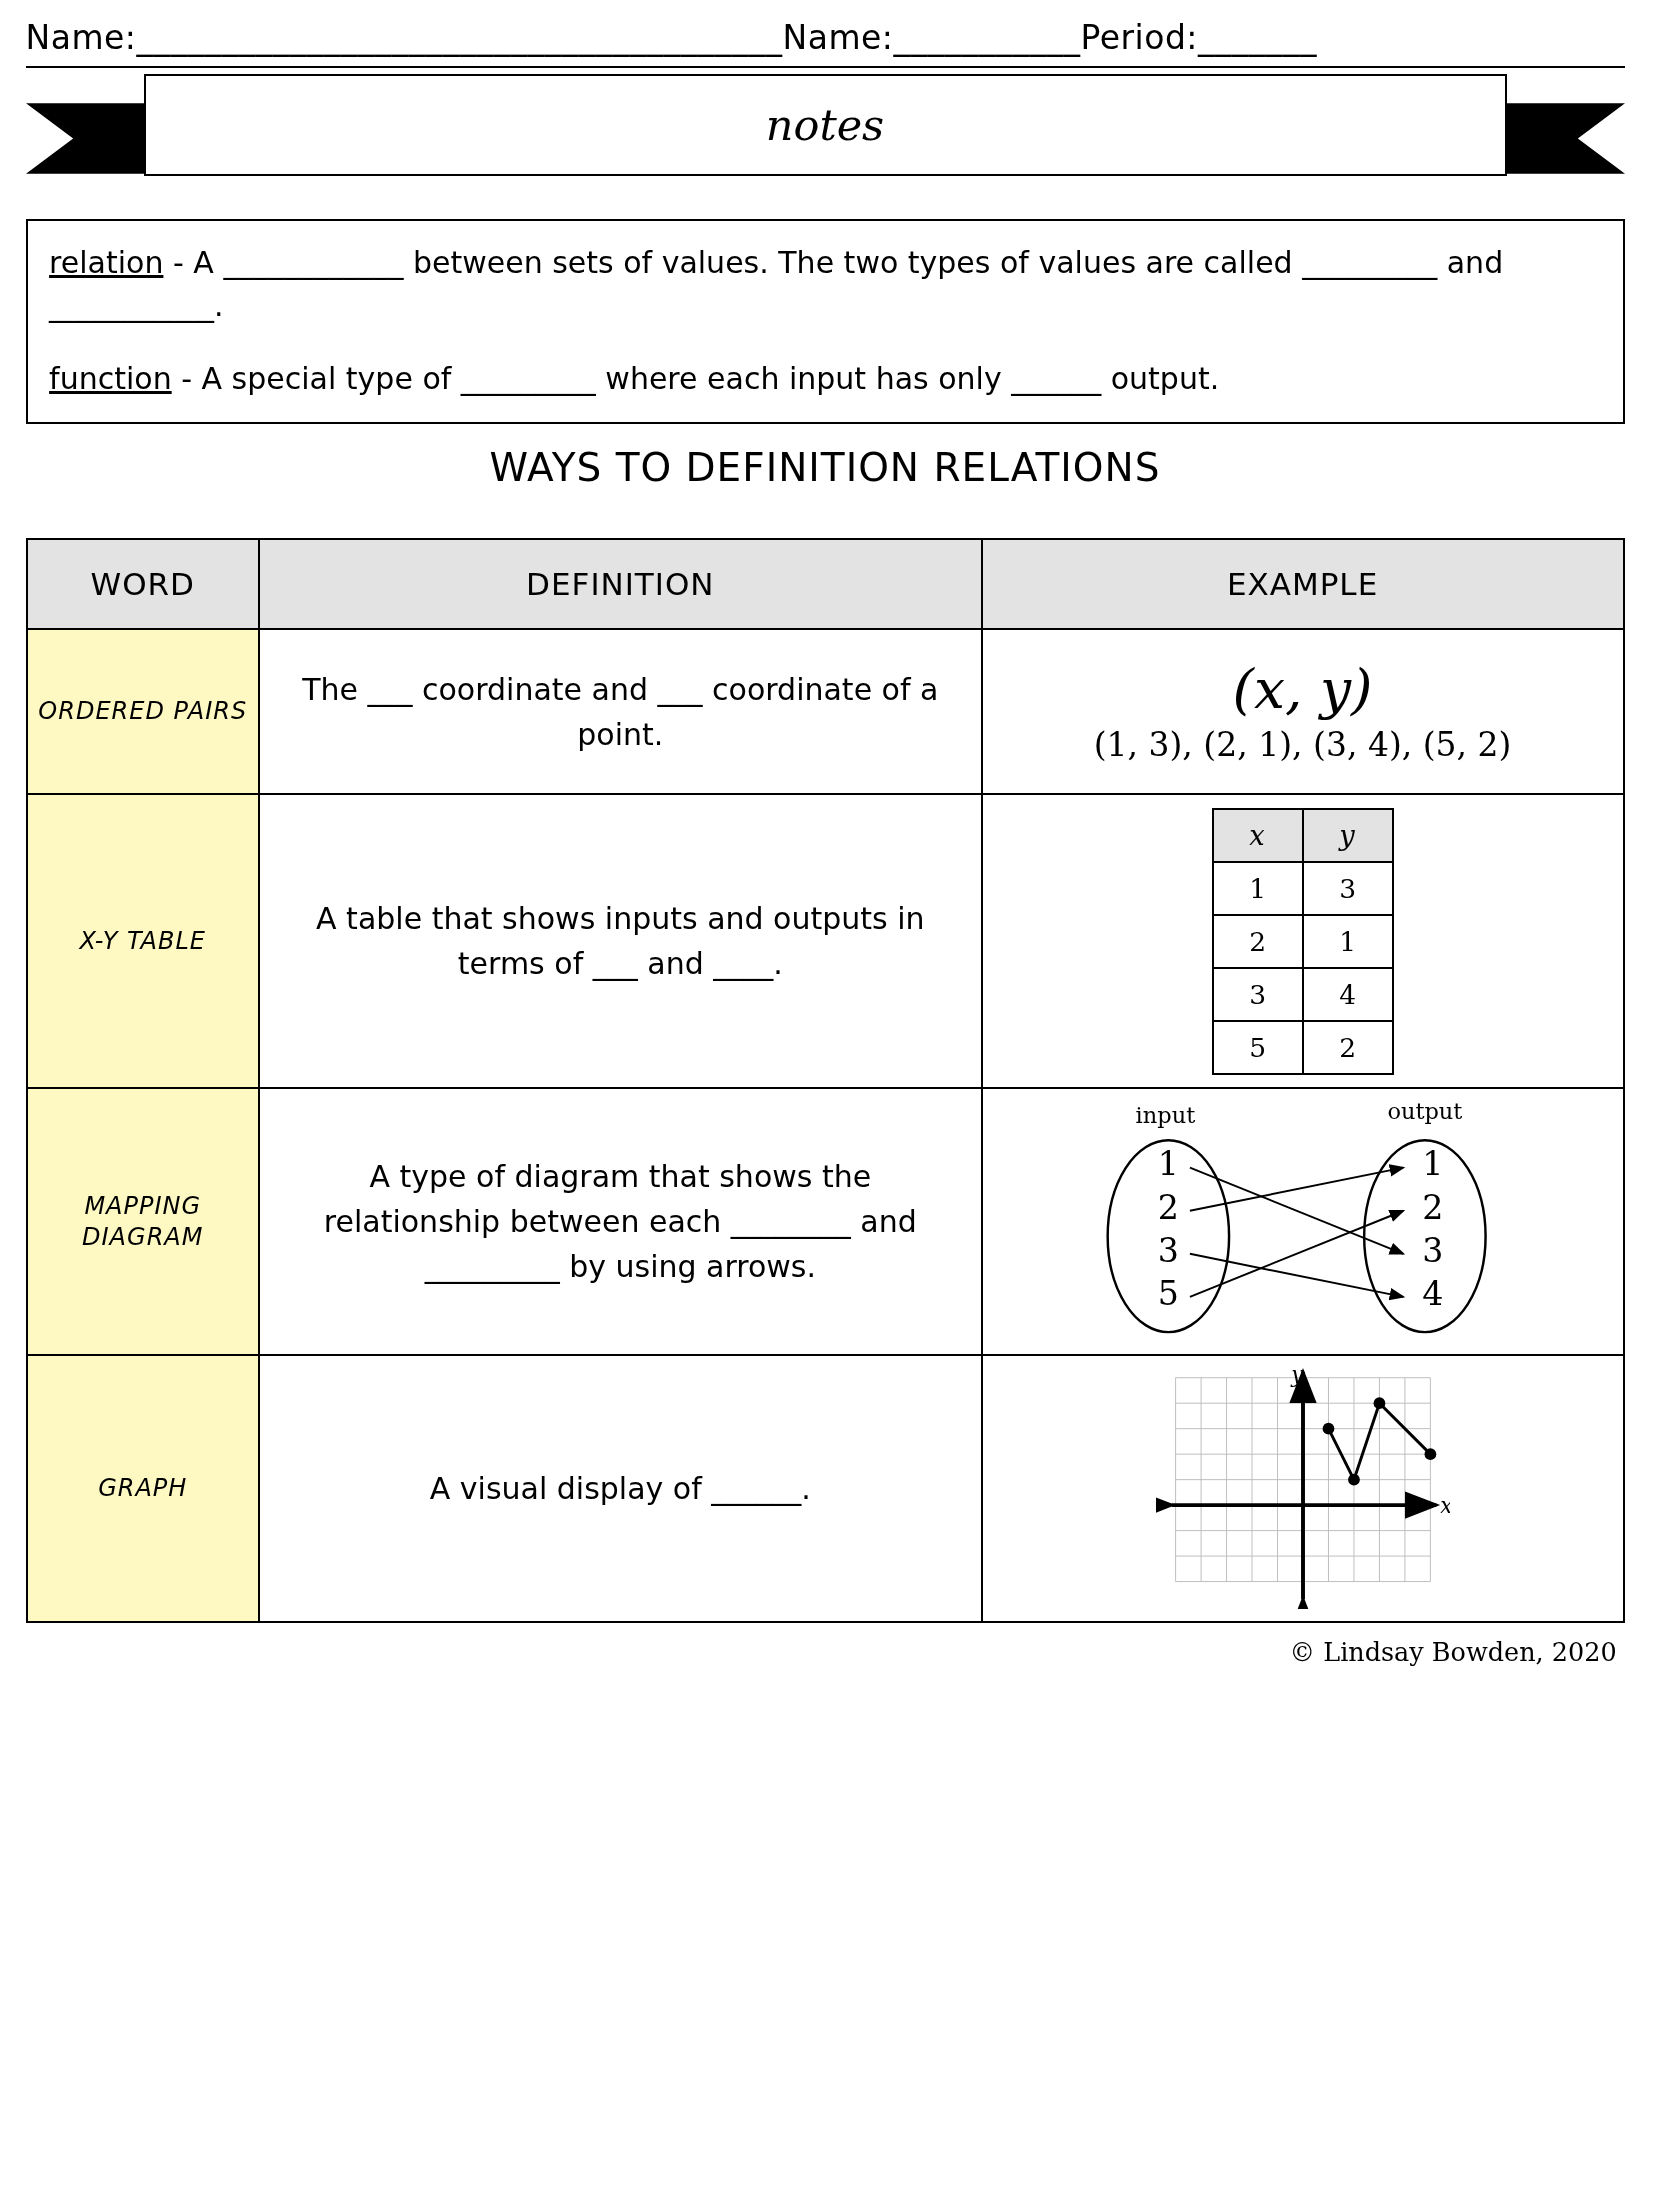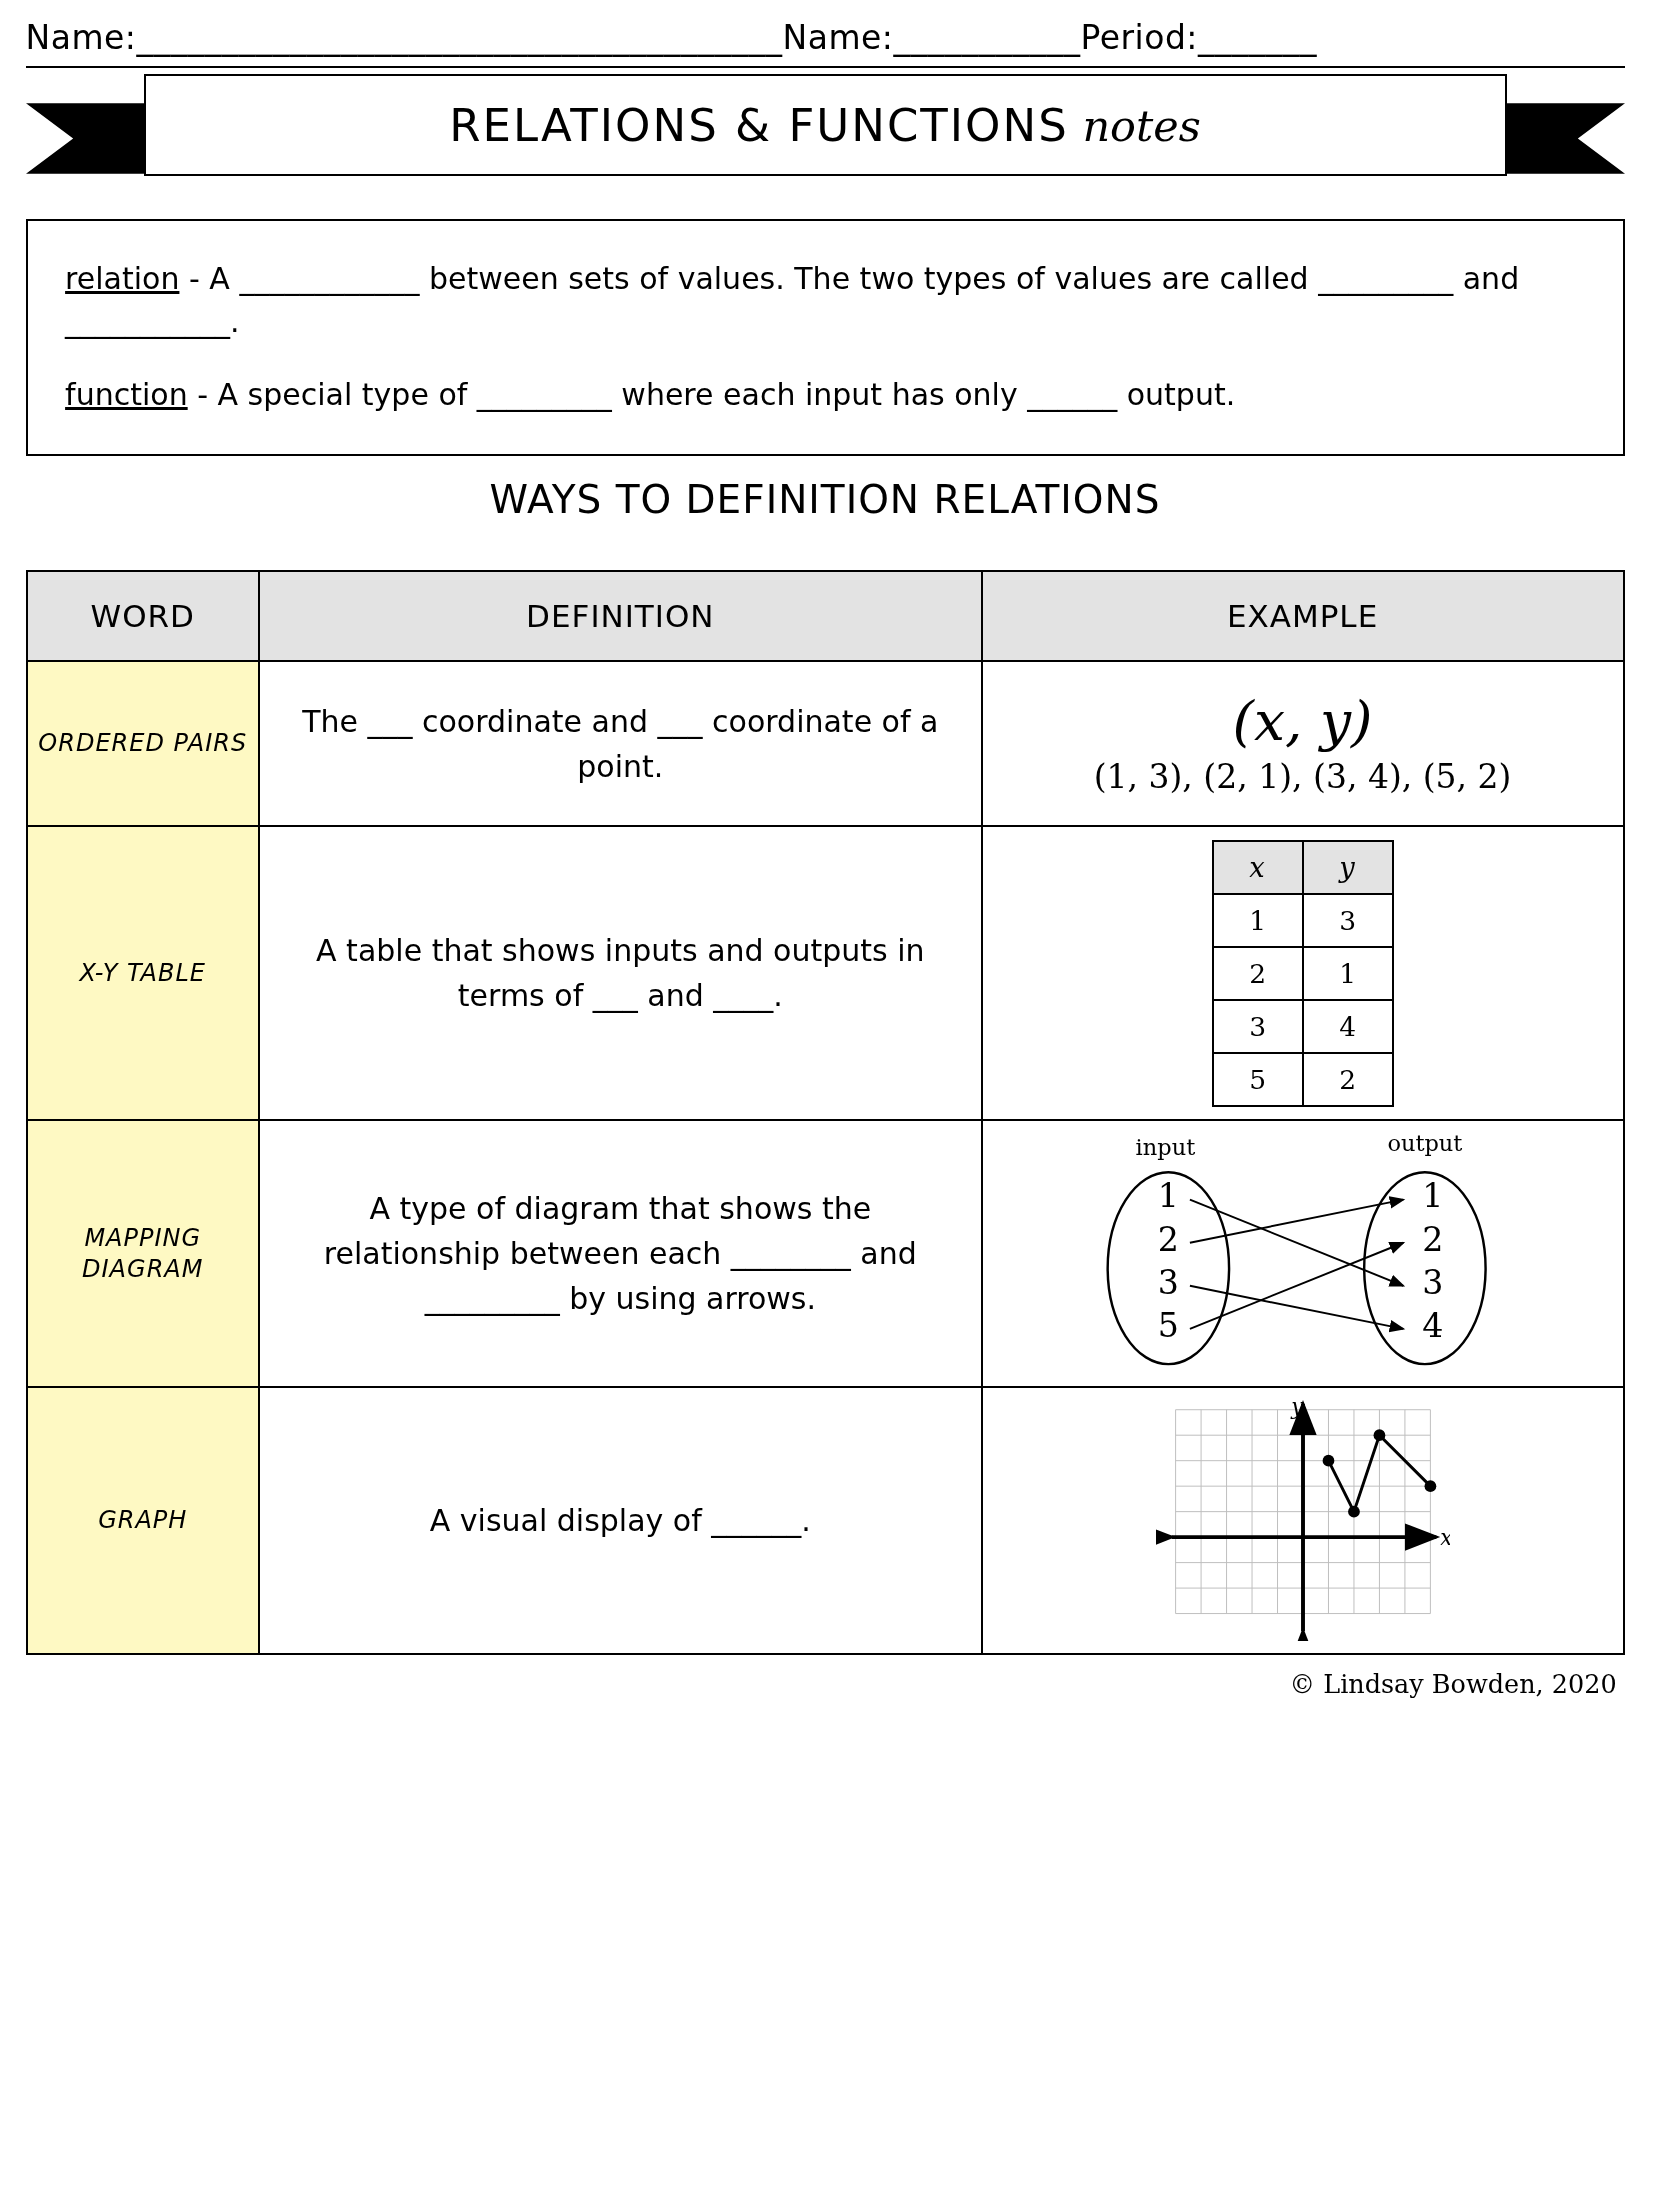--- a/index.html
+++ b/index.html
@@ -82,21 +82,21 @@
   }
 
   
   .defbox {
     border: 2.9px solid #000;
     margin-top: 15.7px;
     padding: 19.6px 21.6px 21.6px 21.6px;
     font-size: 30px;
     line-height: 1.45;
   }
-  .defbox p { margin: 16px; }
+  .defbox p { margin: 0; }
   .defbox p + p { margin-top: 29px; }
   .u { text-decoration: underline; }
 
   
   .sect-title {
     text-align: center;
     font-size: 39px;
     letter-spacing: 1px;
     margin: 21.6px 0 13.7px 0;
     font-family: "DejaVu Sans", sans-serif;
@@ -211,21 +211,20 @@
 
   <div class="banner-wrap">
     <svg class="ribbon-left" viewBox="0 0 170 72">
       <path d="M0,0 L170,0 L170,72 L0,72 L48,36 Z" fill="#000"></path>
     </svg>
     <svg class="ribbon-right" viewBox="0 0 170 72">
       <path d="M170,0 L0,0 L0,72 L170,72 L122,36 Z" fill="#000"></path>
     </svg>
     <div class="banner-box">
       <div class="banner-title">
-        <span>RELATIONS &amp; FUNCTIONS</span>
         <span class="script">notes</span>
       </div>
     </div>
   </div>
 
   <div class="defbox">
     <p>
       <span class="u">relation</span><span> - A ____________ between sets of values. The two types of values are called _________ and ___________.</span>
     </p>
     <p>

